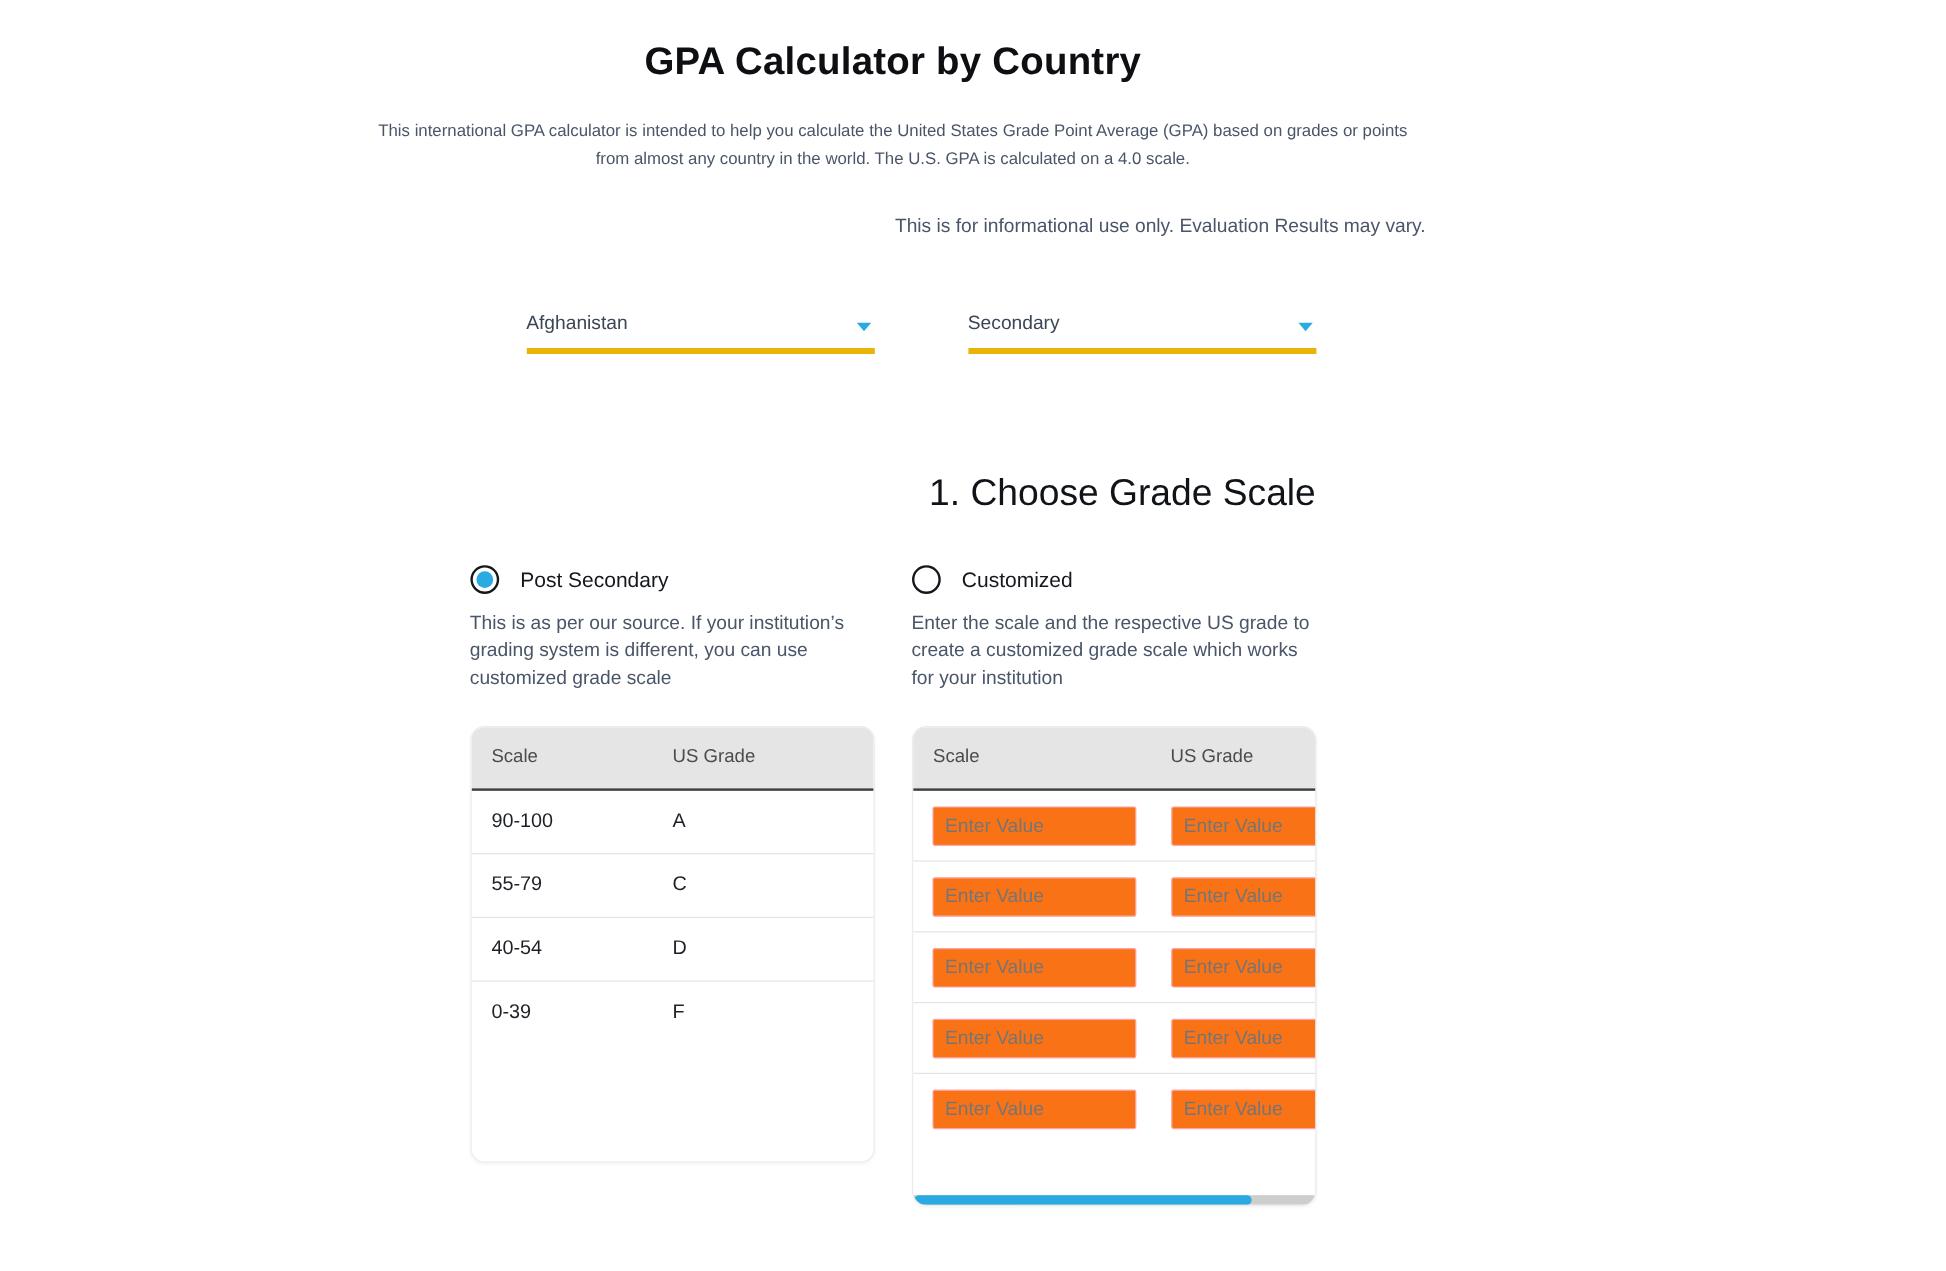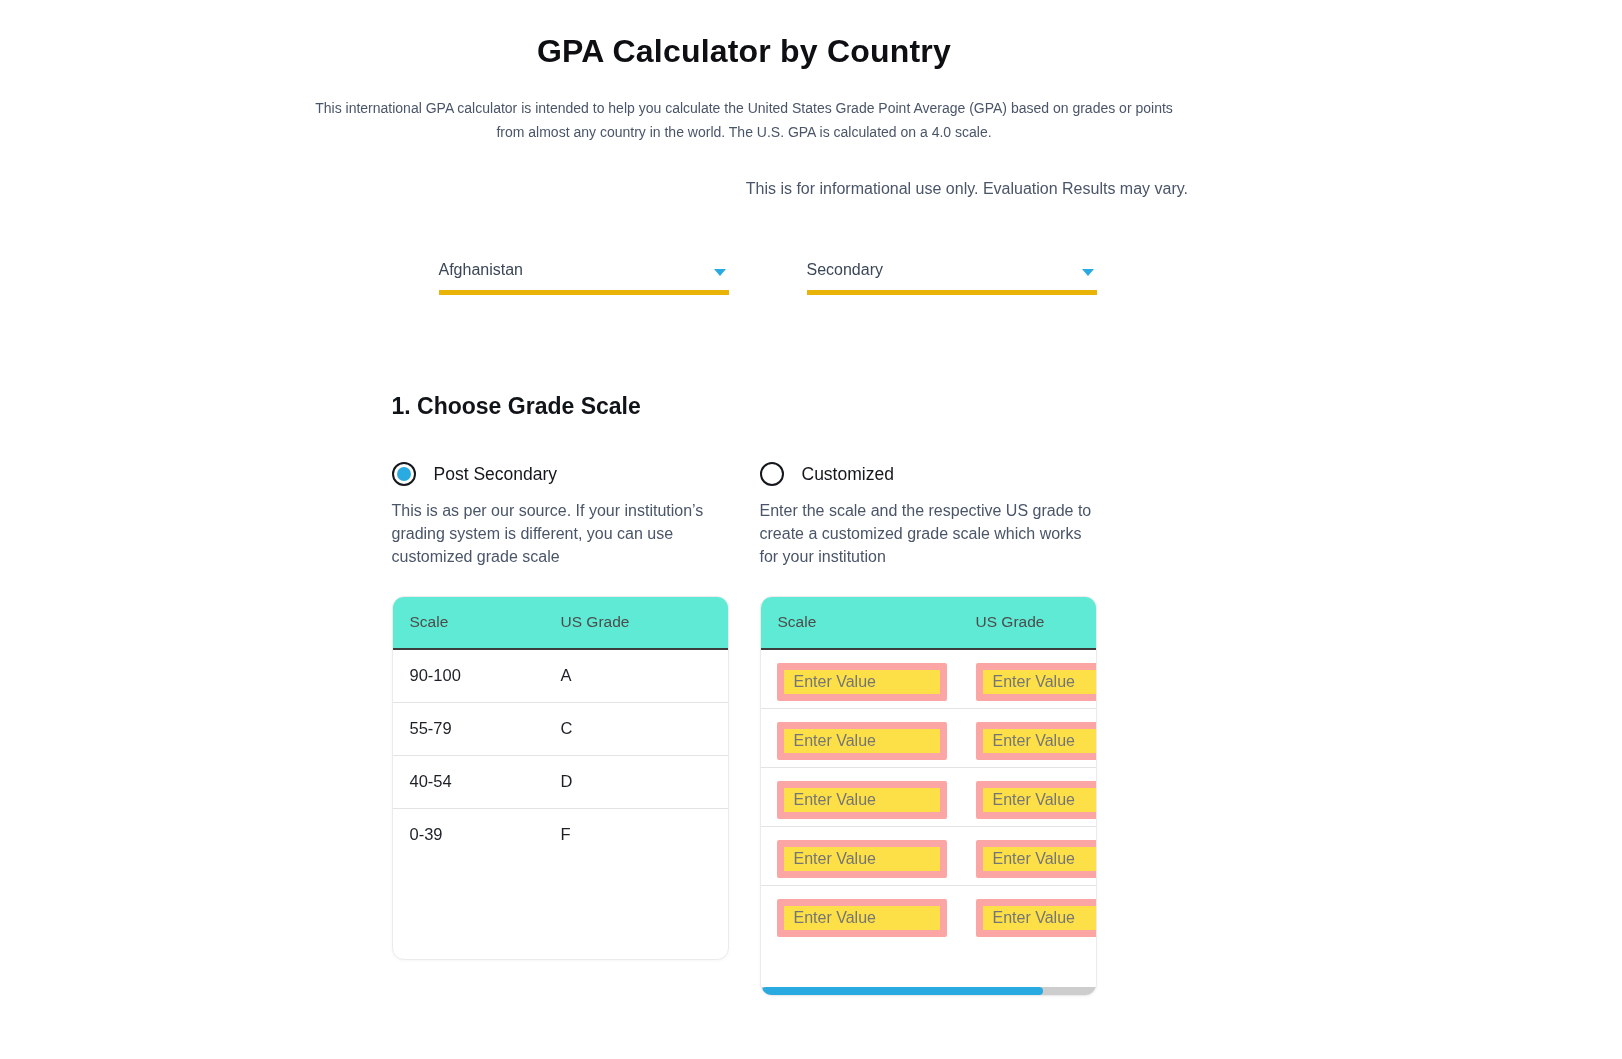--- a/index.html
+++ b/index.html
@@ -40,21 +40,21 @@
     position: absolute; right: 3px; top: 14px;
     width: 0; height: 0;
     border-left: 6px solid transparent;
     border-right: 6px solid transparent;
     border-top: 7px solid #29abe2;
   }
 
   
   .section-heading {
     width: 705px; margin: 98px auto 0;
-    font-size: 23px; font-weight: 700; color: #101317;
+    font-size: 31px; font-weight: 400; color: #101317; text-align: right;
   }
   .options-grid {
     width: 705px; margin: 42px auto 0;
     display: grid; grid-template-columns: 337px 337px; column-gap: 31px;
   }
   .radio-row { display: flex; align-items: center; cursor: pointer; }
   .radio {
     width: 24px; height: 24px; border-radius: 50%;
     border: 2px solid #14171c; background: #ffffff;
     display: inline-flex; align-items: center; justify-content: center;
@@ -71,21 +71,21 @@
   .card {
     margin-top: 28px; background: #ffffff;
     border: 1px solid #ebebeb; border-radius: 12px;
     overflow: hidden; position: relative;
     box-shadow: 0 1px 3px rgba(0,0,0,0.04);
   }
   .card.preset { height: 364px; }
   .card.custom { height: 400px; }
 
   .thead {
-    height: 53px; background: #5eead4;
+    height: 53px; background: #e5e5e5;
     border-bottom: 2px solid #3d3d3d;
     position: relative;
   }
   .thead .th {
     position: absolute; top: 16px;
     font-size: 15.5px; color: #4c4c4c;
   }
   .th.c1 { left: 17px; }
   .preset .th.c2 { left: 168px; }
   .custom .th.c2 { left: 215px; }
@@ -101,24 +101,24 @@
 
   .custom-inner { width: 420px; }
   .custom .trow {
     height: 59px; position: relative;
     border-bottom: 1px solid #e3e3e3;
   }
   .custom .trow:last-child { border-bottom: none; }
   .cell-input {
     position: absolute; top: 13px;
     width: 170px; height: 33px;
-    border: 7px solid #fca5a5; border-radius: 2px;
+    border: 1px solid #fca5a5; border-radius: 2px;
     padding: 12px 10px; font-size: 16px; color: #3b4656;
     font-family: "Liberation Sans", sans-serif;
-    background: #fde047; outline: none;
+    background: #f97316; outline: none;
   }
   .cell-input::placeholder { color: #757575; opacity: 1; }
   .cell-input.c1 { left: 16px; }
   .cell-input.c2 { left: 215px; }
 
   .hscrollbar {
     position: absolute; left: 0; right: 0; bottom: 0; height: 8px;
     background: #cdcdcd;
   }
   .hscrollbar .thumb {

